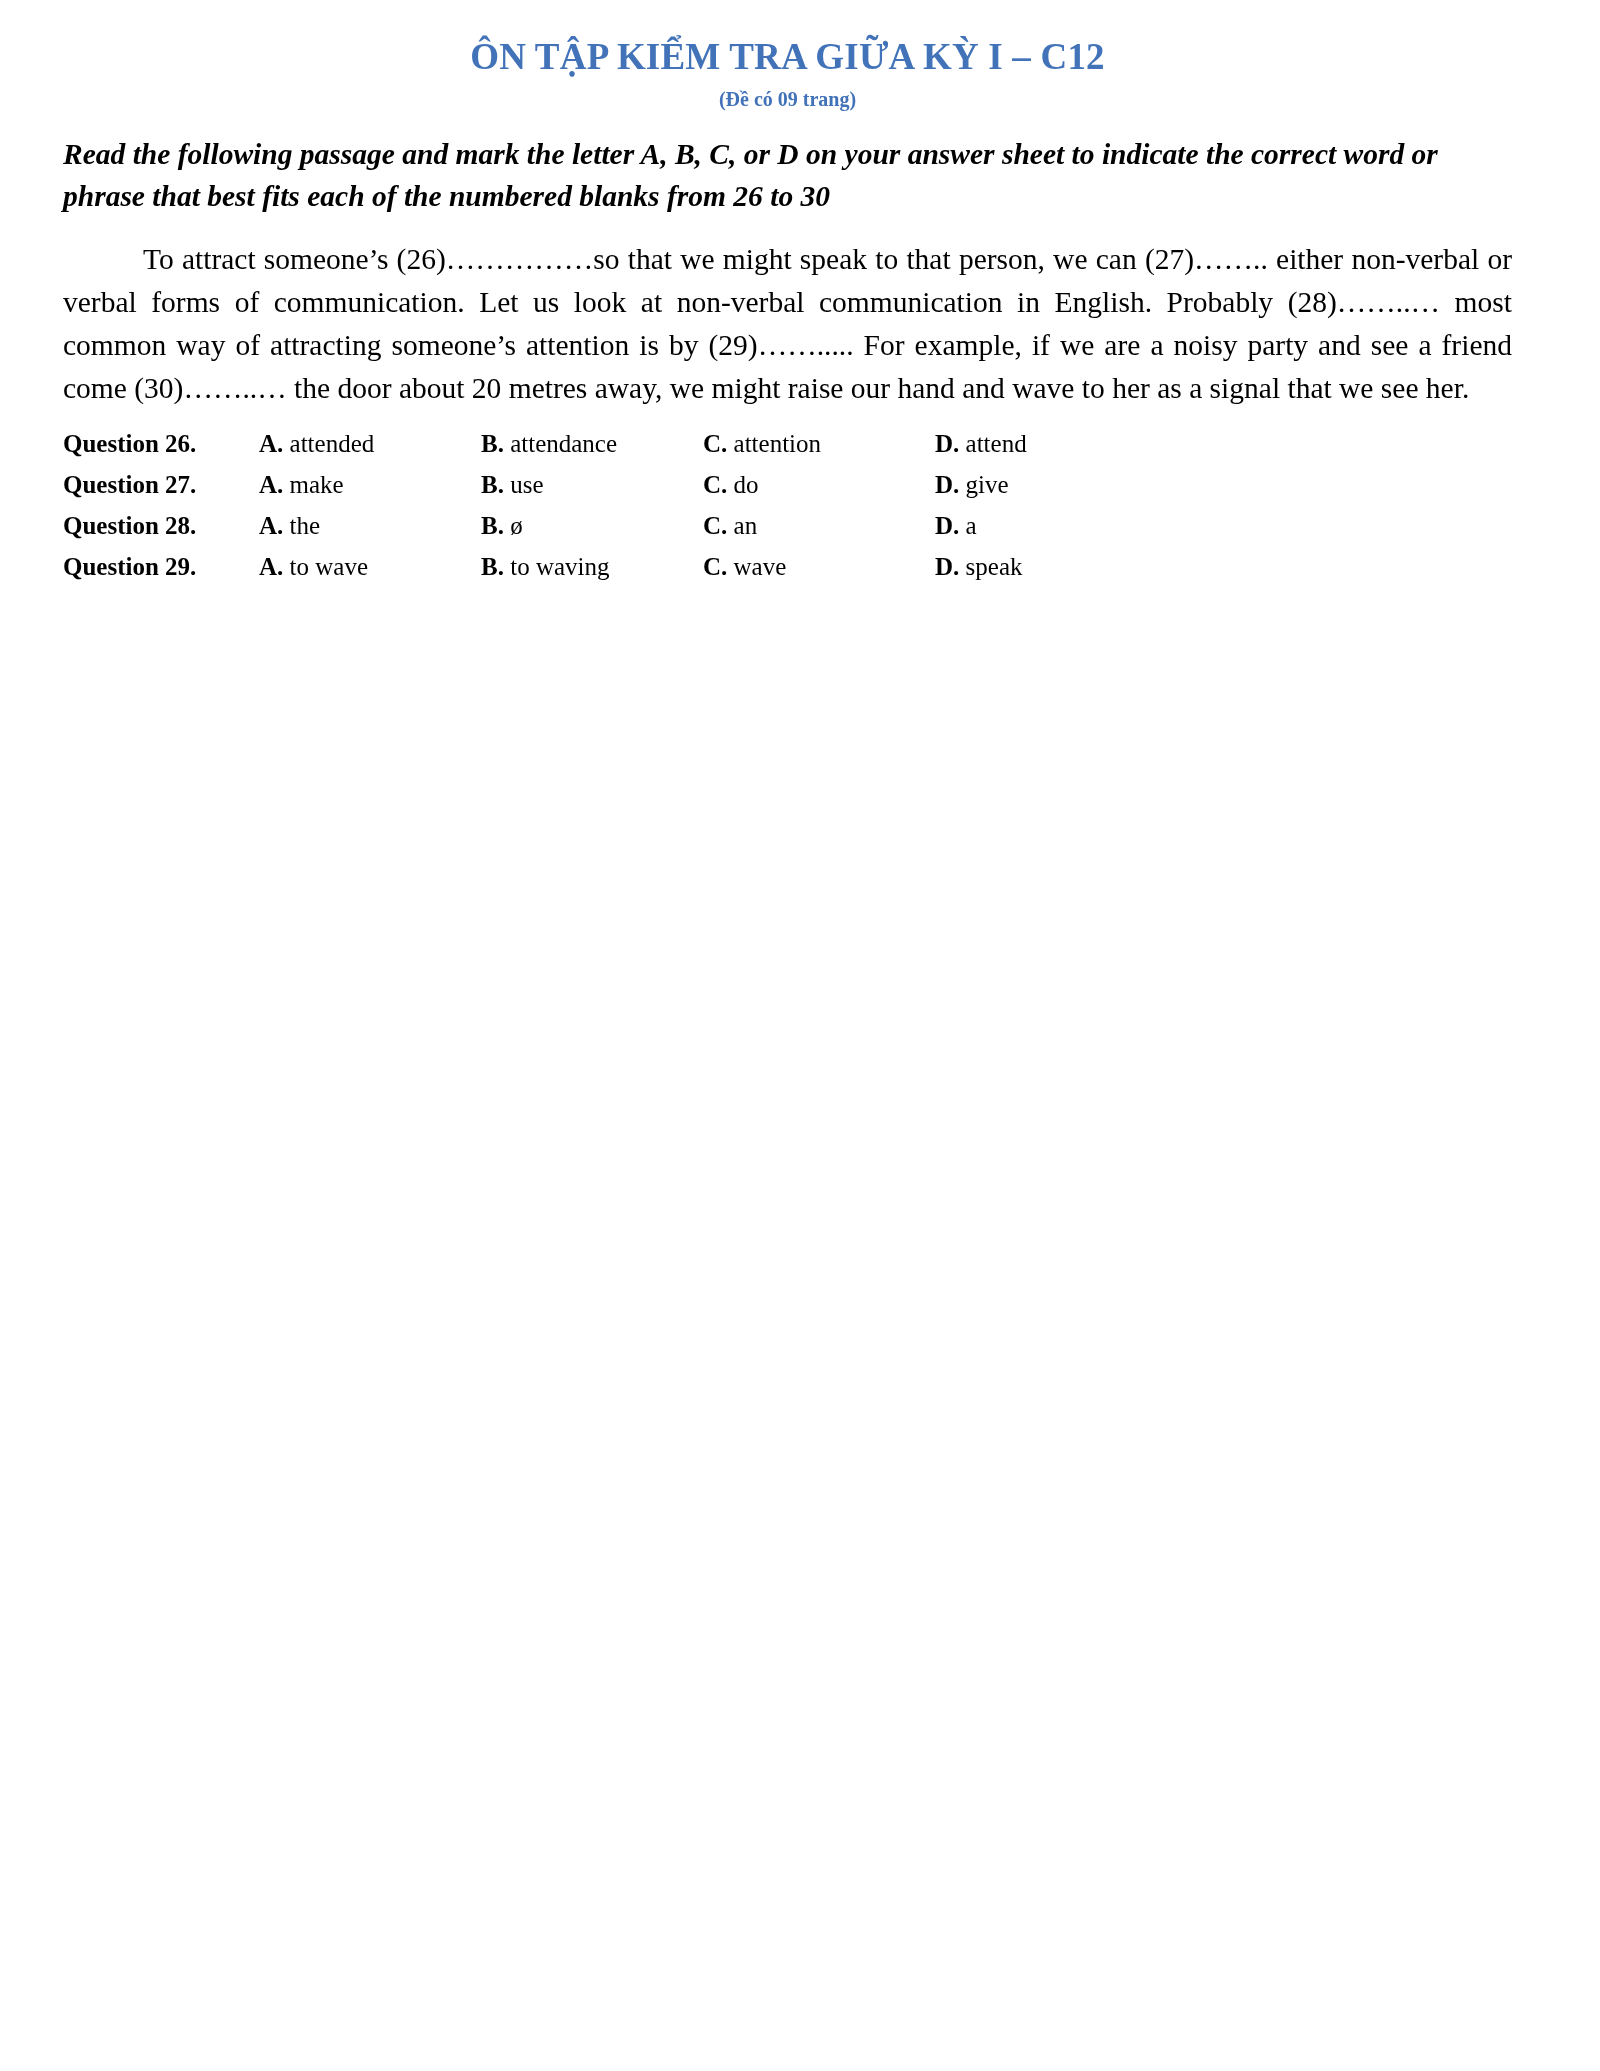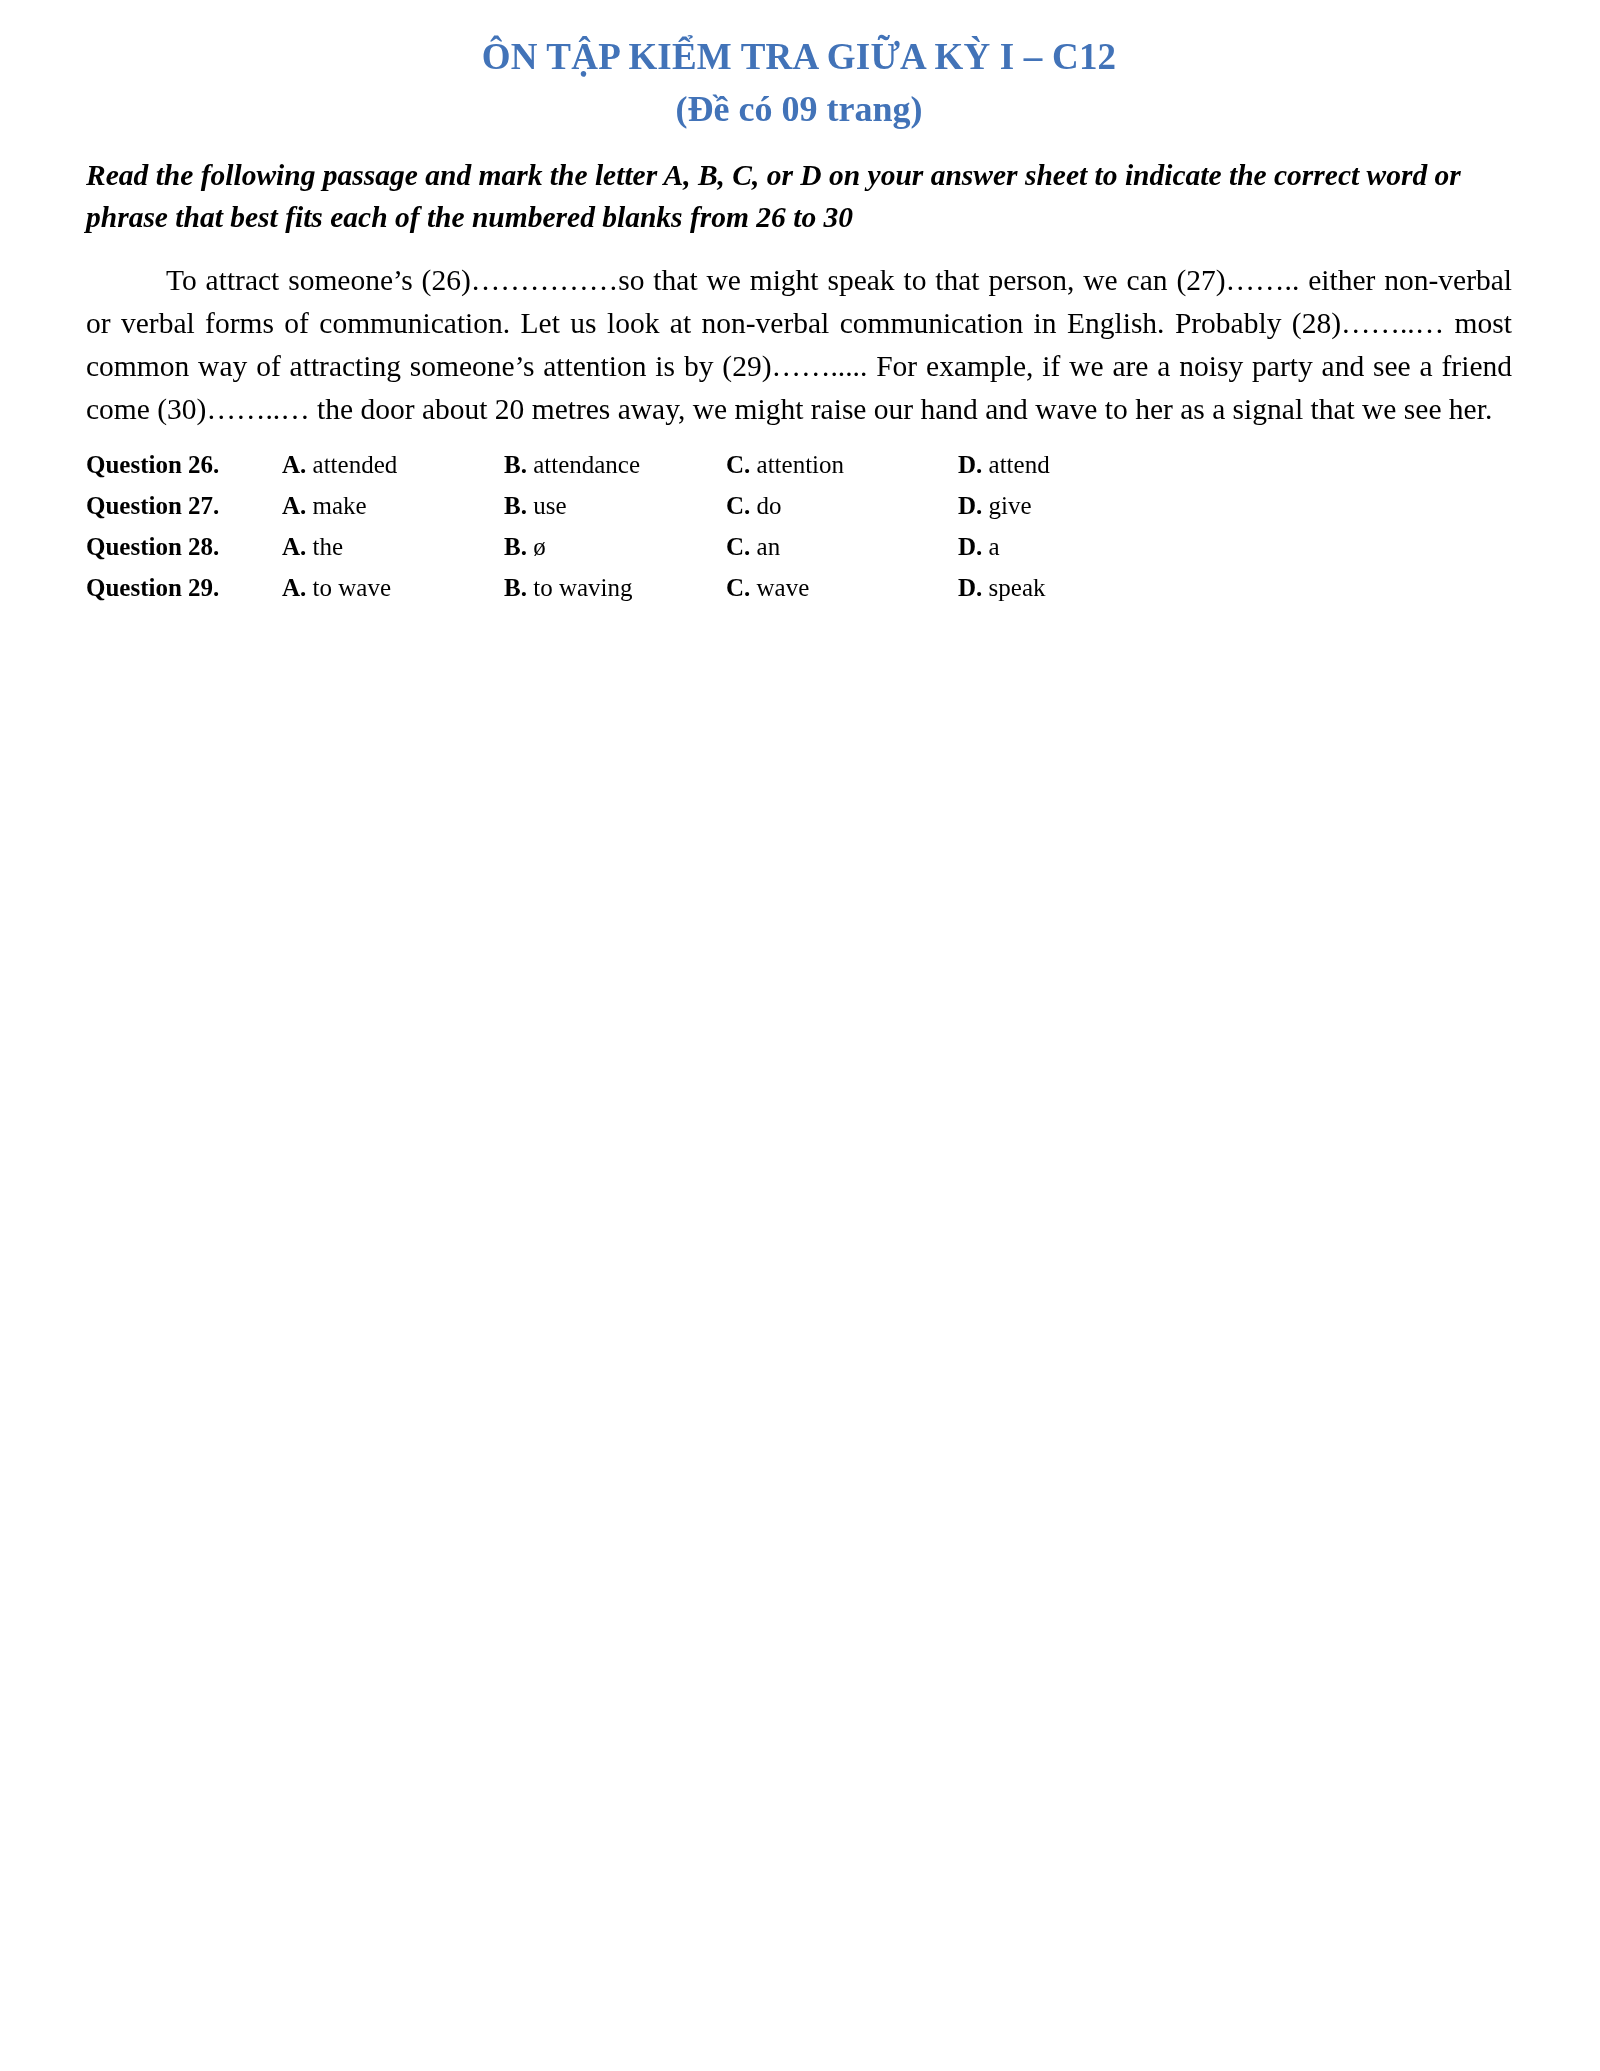--- a/index.html
+++ b/index.html
@@ -13,38 +13,38 @@
     height: 2071px;
     font-family: "Liberation Serif", "DejaVu Serif", serif;
     color: #000000;
     -webkit-font-smoothing: antialiased;
   }
   .page {
     position: relative;
     width: 1600px;
     height: 2071px;
     box-sizing: border-box;
-    padding: 34px 88px 0 86px;
+    padding: 34px 88px 0 63px;
     background: #ffffff;
   }
 
   
   .doc-title {
     text-align: center;
     font-weight: bold;
     font-size: 37px;
     line-height: 1.25;
     letter-spacing: 0.2px;
     margin: 0 0 6px 0;
     white-space: pre;
   }
   .doc-subtitle {
     text-align: center;
     font-weight: bold;
-    font-size: 36px;
+    font-size: 20px;
     line-height: 1.3;
     margin: 0 0 22px 0;
     white-space: pre;
   }
 
   
   .instruction {
     font-style: italic;
     font-weight: bold;
     font-size: 29.5px;

